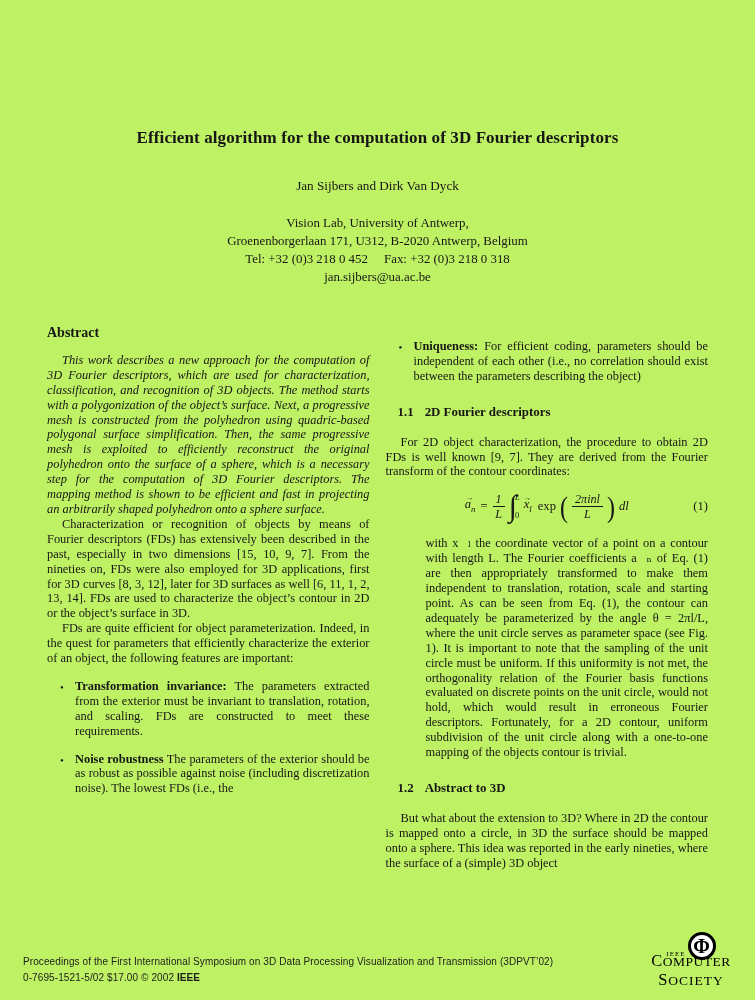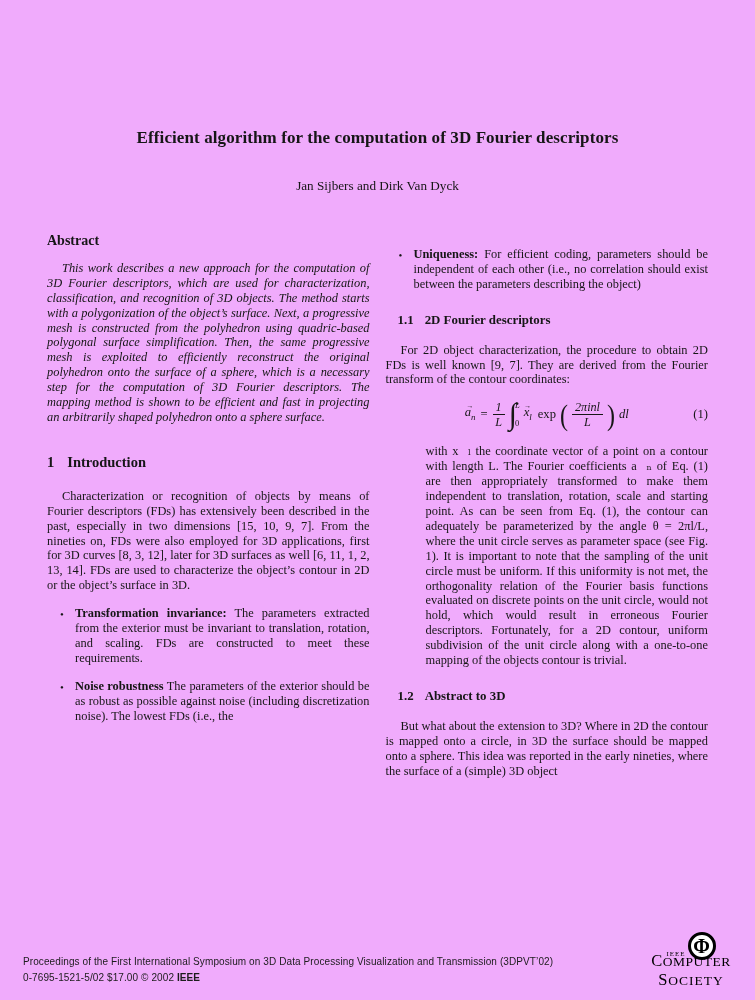--- a/index.html
+++ b/index.html
@@ -1,20 +1,20 @@
 <!DOCTYPE html>
 <html lang="en"><head>
 <meta charset="utf-8">
 <style>
   html,body{margin:0;padding:0;background:#888;}
   .page{
     position:relative;
     width:755px;height:1000px;
     margin:0 auto;
-    background:#f0abfc;
+    background:#bef264;
     color:#161616;
     font-family:"Liberation Serif","DejaVu Serif",serif;
     overflow:hidden;
   }
   
   .paper-title{
     margin:128px 58px 0;
     text-align:center;
     font-size:17px;
     font-weight:bold;
@@ -199,31 +199,37 @@
 </style>
 </head>
 <body>
 
 <div class="page">
 
   <div class="paper-title">Efficient algorithm for the computation of 3D Fourier descriptors</div>
 
   <div class="authors">Jan Sijbers and Dirk Van Dyck</div>
 
+  <div class="affiliation">
+    <div>Vision Lab, University of Antwerp,</div>
+    <div>Groenenborgerlaan 171, U312, B-2020 Antwerp, Belgium</div>
+    <div>Tel: +32 (0)3 218 0 452     Fax: +32 (0)3 218 0 318</div>
+    <div>jan.sijbers@ua.ac.be</div>
+  </div>
 
   <div class="columns">
 
     <div class="col">
 
       <div class="abstract-heading">Abstract</div>
       <p class="abstract-body">This work describes a new approach for the computation of 3D Fourier descriptors, which are used for characterization, classification, and recognition of 3D objects. The method starts with a polygonization of the object’s surface. Next, a progressive mesh is constructed from the polyhedron using quadric-based polygonal surface simplification. Then, the same progressive mesh is exploited to efficiently reconstruct the original polyhedron onto the surface of a sphere, which is a necessary step for the computation of 3D Fourier descriptors. The mapping method is shown to be efficient and fast in projecting an arbitrarily shaped polyhedron onto a sphere surface.</p>
 
-      <h2 class="sec"><span class="sec-num">1</span><span>Introduction</span></h2>
 
       <p>Characterization or recognition of objects by means of Fourier descriptors (FDs) has extensively been described in the past, especially in two dimensions [15, 10, 9, 7]. From the nineties on, FDs were also employed for 3D applications, first for 3D curves [8, 3, 12], later for 3D surfaces as well [6, 11, 1, 2, 13, 14]. FDs are used to characterize the object’s contour in 2D or the object’s surface in 3D.</p>
+      <p>FDs are quite efficient for object parameterization. Indeed, in the quest for parameters that efficiently characterize the exterior of an object, the following features are important:</p>
 
       <div class="bullet">
         <span class="marker">•</span>
         <div class="b-body"><span class="b-lead">Transformation invariance:</span><span>  The parameters extracted from the exterior must be invariant to translation, rotation, and scaling. FDs are constructed to meet these requirements.</span></div>
       </div>
 
       <div class="bullet">
         <span class="marker">•</span>
         <div class="b-body"><span class="b-lead">Noise robustness</span><span> The parameters of the exterior should be as robust as possible against noise (including discretization noise). The lowest FDs (i.e., the</span></div>
       </div>

